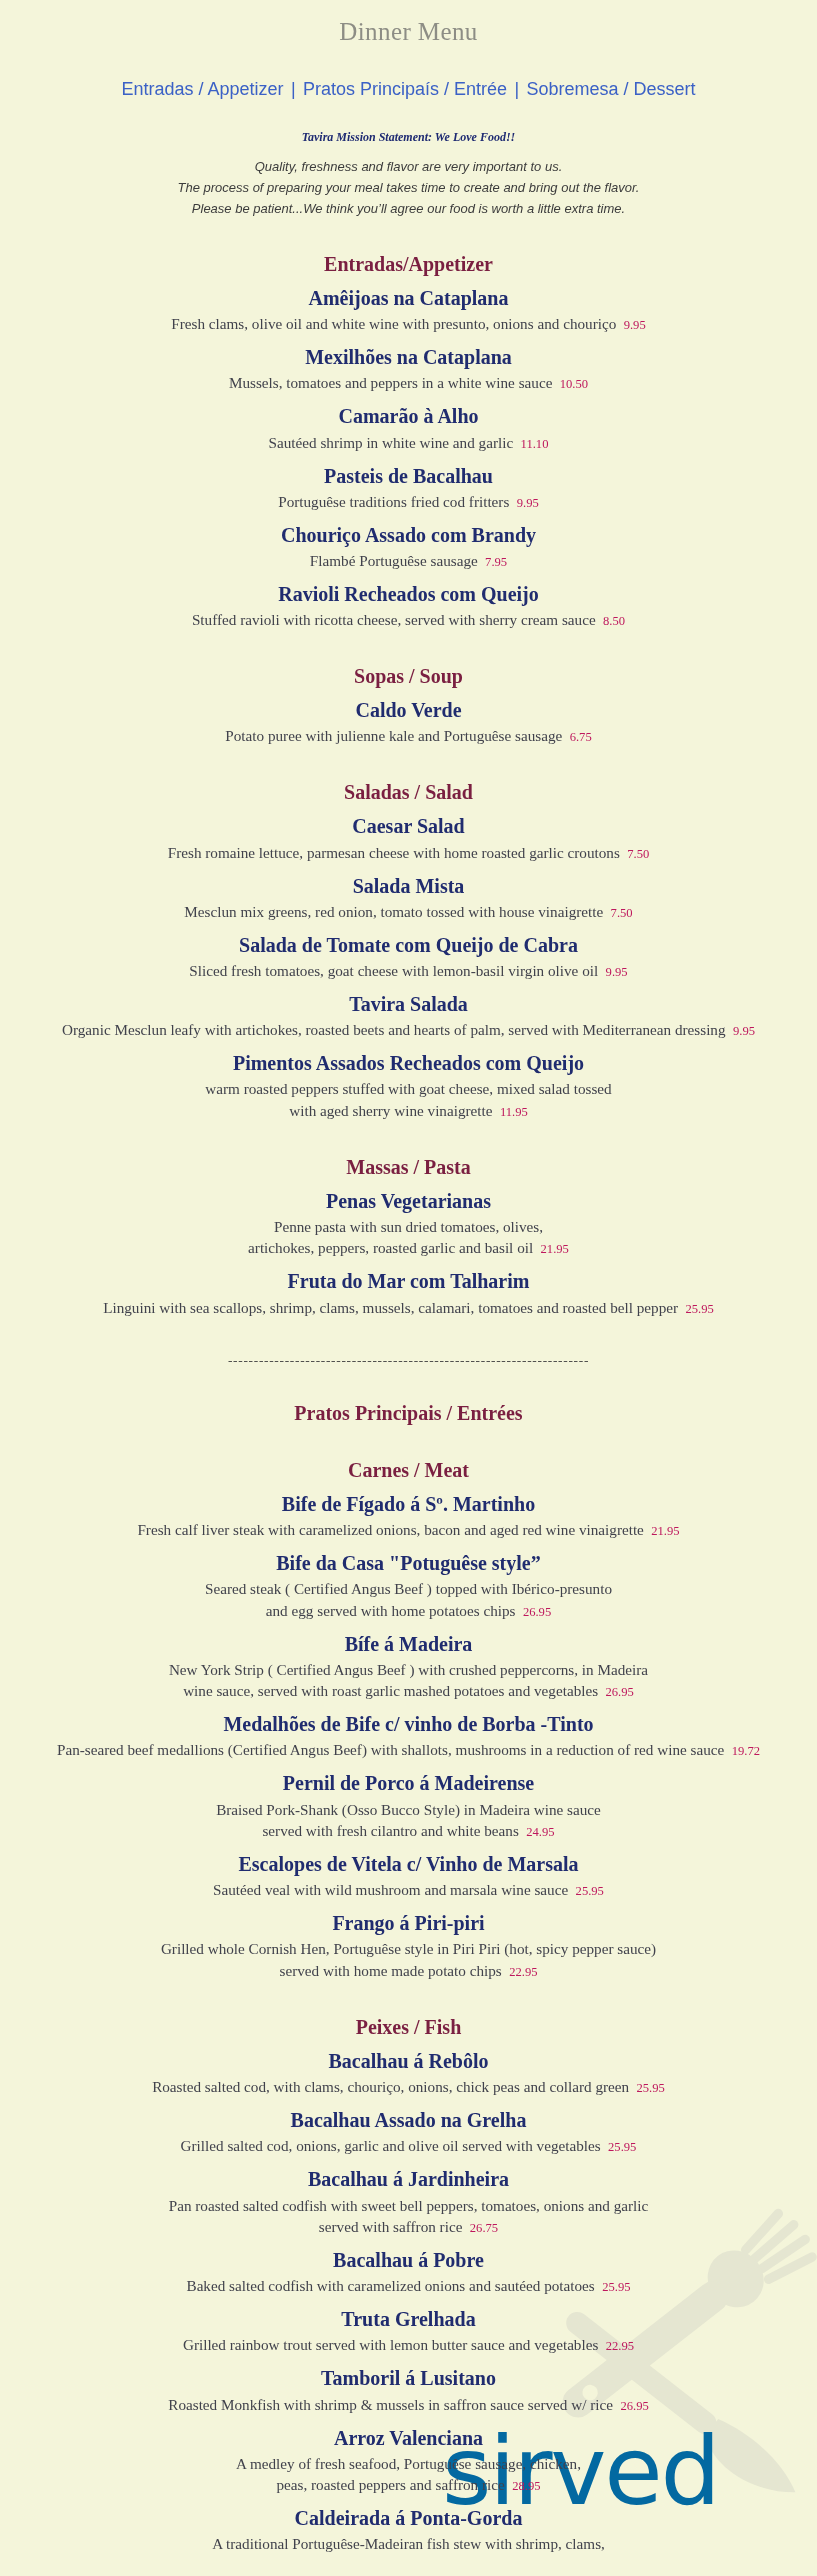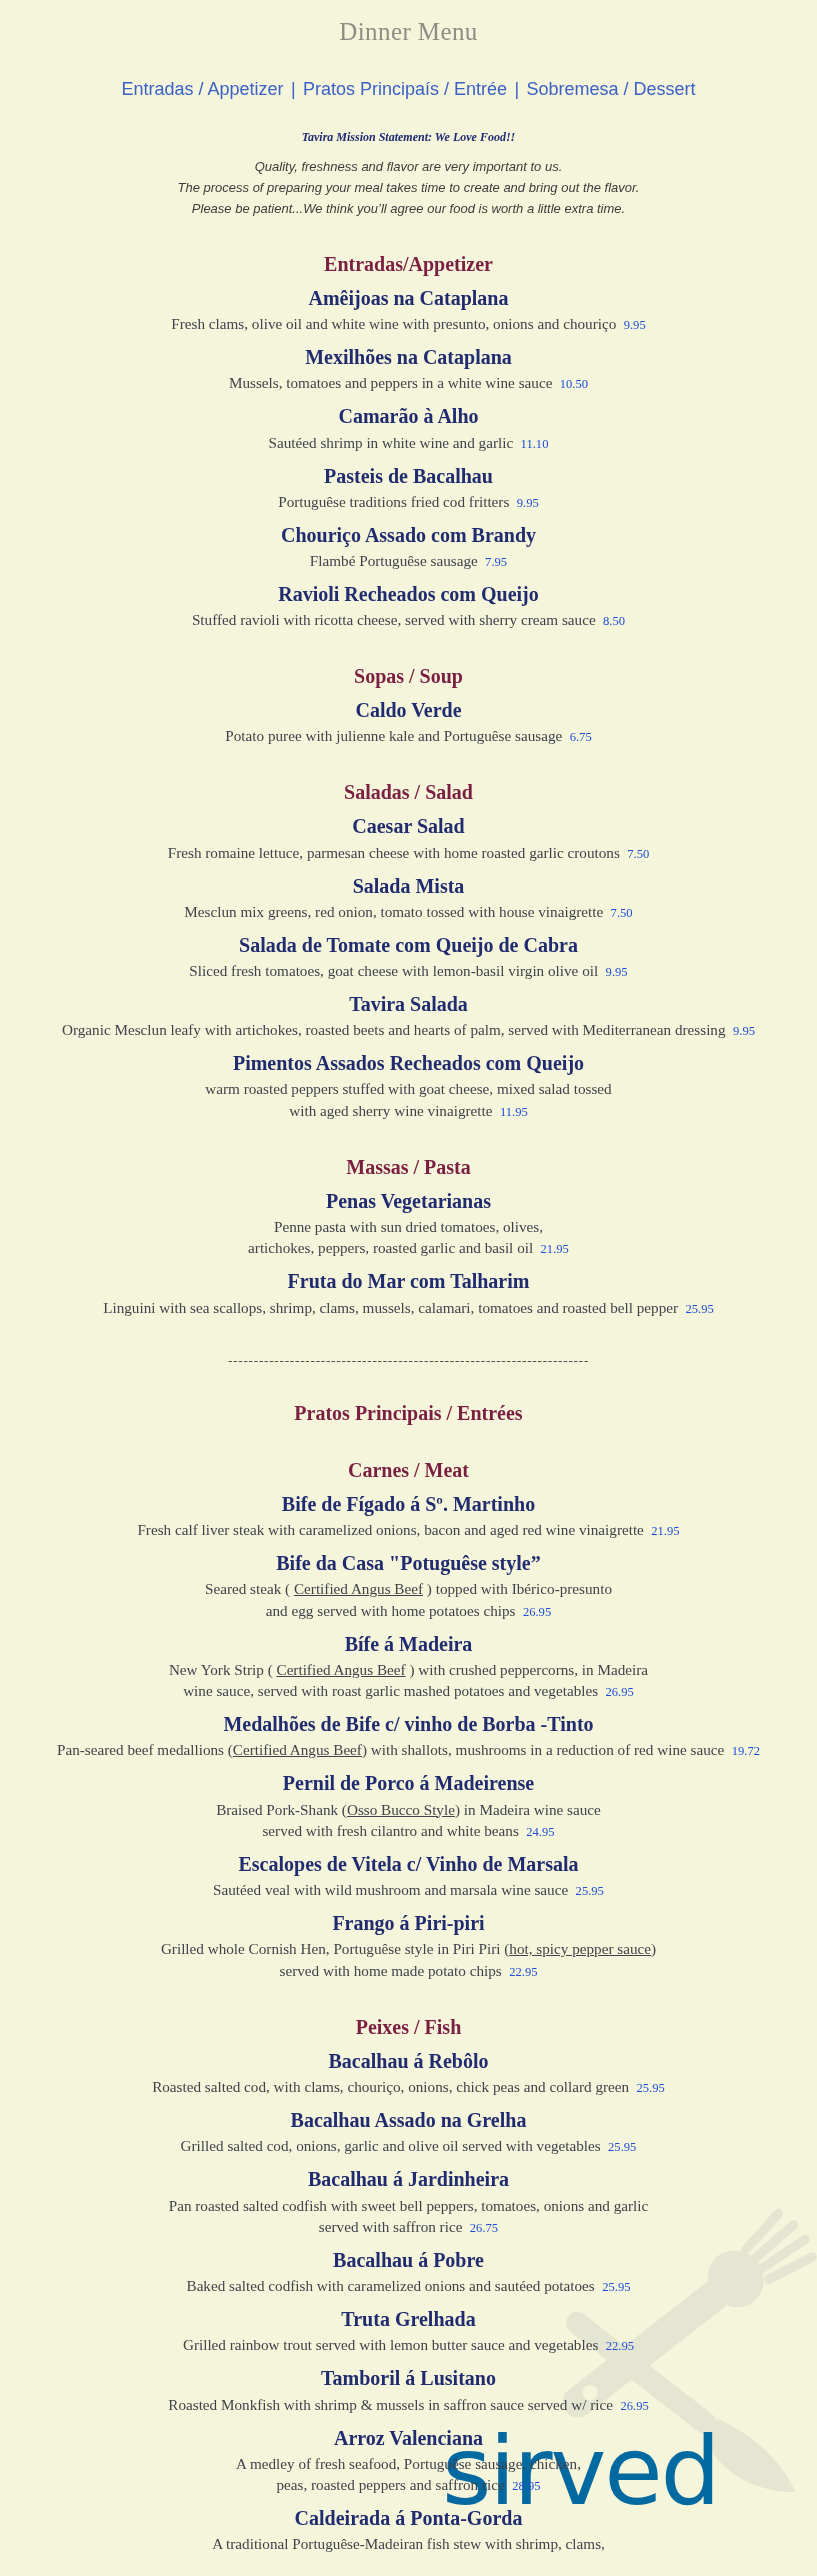--- a/index.html
+++ b/index.html
@@ -47,22 +47,22 @@
   .item { margin-top: 12px; }
   .item h3 {
     font-size: 20px; font-weight: 700; color: #202c6f;
     margin: 0; line-height: 21px;
   }
   .desc-line {
     font-size: 15.2px; color: #41424c; line-height: 20px;
     margin-top: 1.5px; white-space: nowrap;
   }
   .desc-line:first-of-type { margin-top: 5.2px; }
-  .u { text-decoration: underline; }
-  .price { font-size: 12.6px; color: #1d4ed8; margin-left: 7.4px; }
+  .u { }
+  .price { font-size: 12.6px; color: #be185d; margin-left: 7.4px; }
 
   .divider {
     margin-top: 33px; color: #4a4a48; font-size: 13.4px;
     letter-spacing: 0.7px; white-space: nowrap; overflow: hidden;
   }
 
   .watermark { position: absolute; z-index: 0; left: 0; top: 0; width: 100%; height: 100%; pointer-events: none; }
   .wm-icon { position: absolute; left: 520px; top: 2184px; width: 342px; height: 342px; }
   .wm-text {
     position: absolute; left: 442px; top: 2416px;

